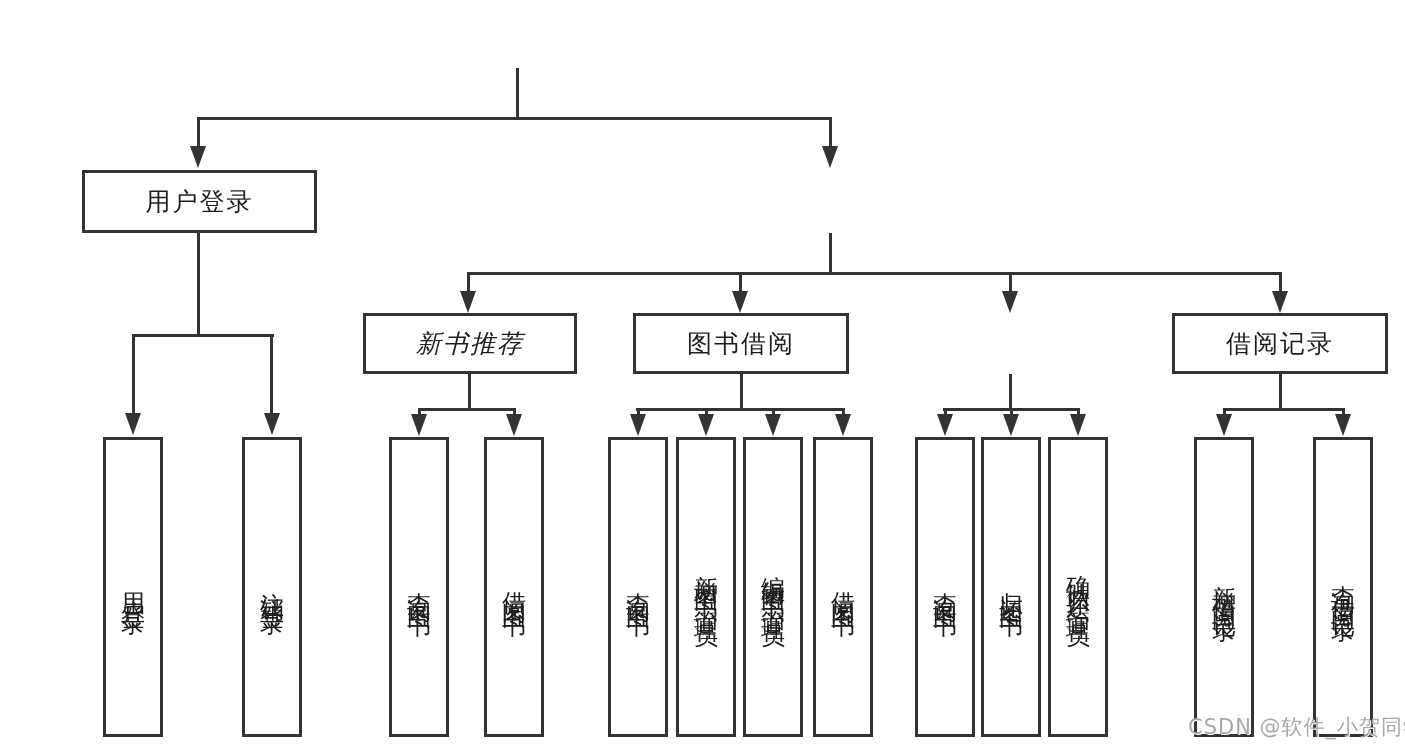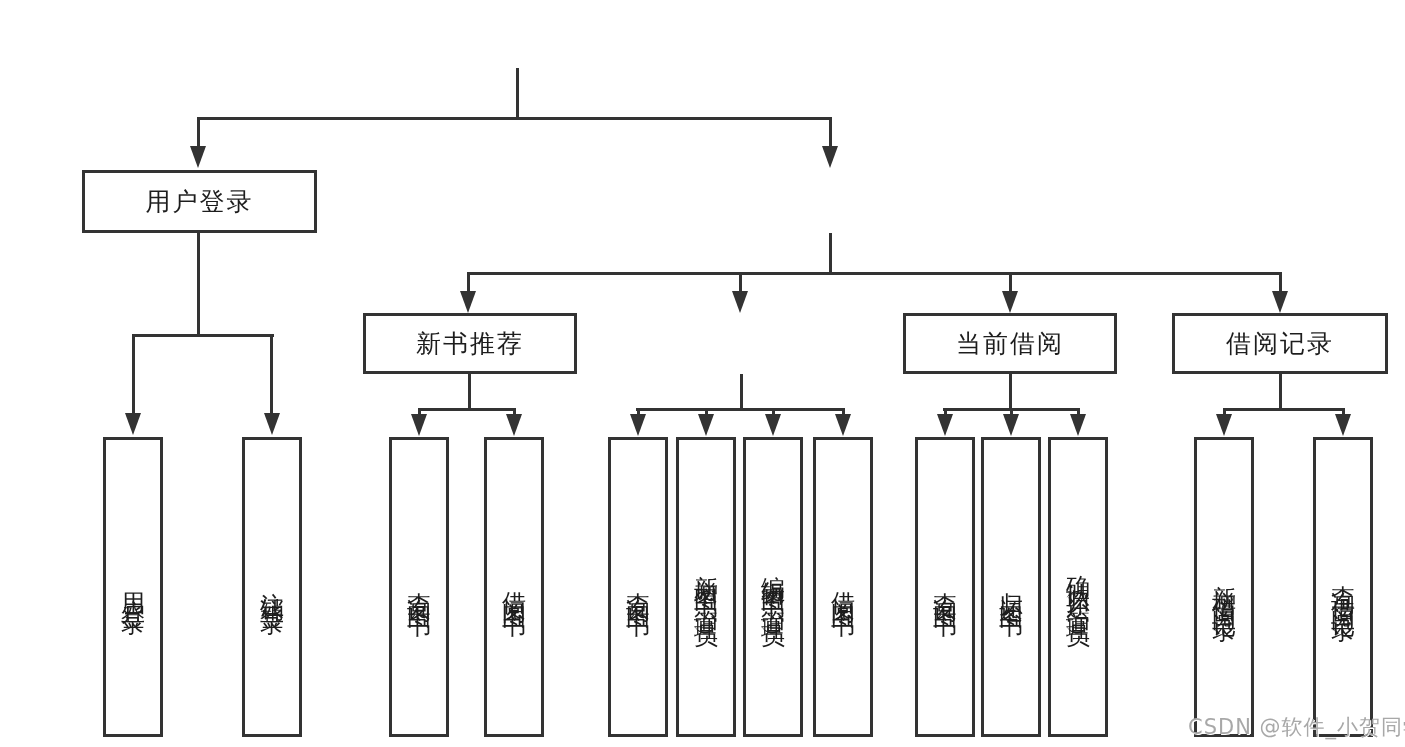--- a/index.html
+++ b/index.html
@@ -48,25 +48,25 @@
   <div class="hline" style="left:467px;top:272px;width:814px;"></div>
   <div class="vline" style="left:467px;top:272px;height:20px;"></div>
   <div class="arrow" style="left:460px;top:291px;"></div>
   <div class="vline" style="left:739px;top:272px;height:20px;"></div>
   <div class="arrow" style="left:732px;top:291px;"></div>
   <div class="vline" style="left:1009px;top:272px;height:20px;"></div>
   <div class="arrow" style="left:1002px;top:291px;"></div>
   <div class="vline" style="left:1279px;top:272px;height:20px;"></div>
   <div class="arrow" style="left:1272px;top:291px;"></div>
 
-  <div class="box l3" style="left:363px;width:214px;">
+  <div class="box l3" style="left:363px;width:214px;font-style:italic;">
     <span class="h-text">新书推荐</span>
   </div>
-  <div class="box l3" style="left:903px;width:214px;">
-    <span class="h-text">当前借阅</span>
+  <div class="box l3" style="left:633px;width:216px;">
+    <span class="h-text">图书借阅</span>
   </div>
   <div class="box l3" style="left:1172px;width:216px;">
     <span class="h-text">借阅记录</span>
   </div>
 
   <div class="vline" style="left:468px;top:374px;height:34px;"></div>
   <div class="vline" style="left:740px;top:374px;height:34px;"></div>
   <div class="vline" style="left:1009px;top:374px;height:34px;"></div>
   <div class="vline" style="left:1279px;top:374px;height:34px;"></div>
 

